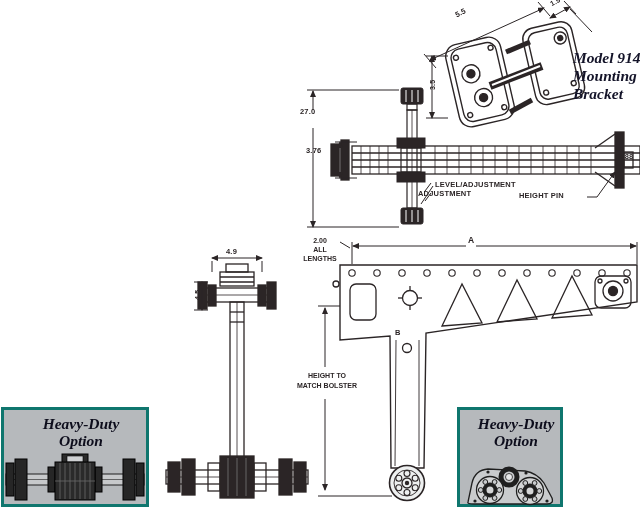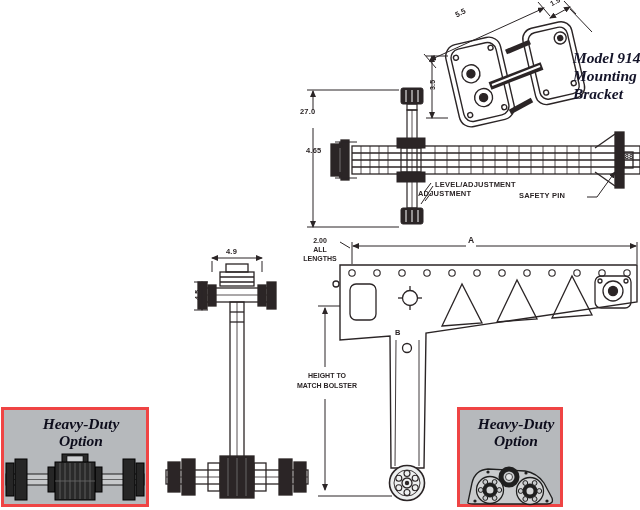--- a/index.html
+++ b/index.html
@@ -8,21 +8,21 @@
   svg{position:absolute;overflow:visible;}
   .lbl{position:absolute;font:bold 7.5px/1.1 "Liberation Sans",sans-serif;color:#2b2526;
        letter-spacing:.2px;white-space:nowrap;transform-origin:left top;}
   .lbl.small{font-size:7px;}
   .iso-title{position:absolute;left:573px;top:49px;width:70px;
        font:600 italic 15.5px/18px "Liberation Serif",serif;color:#141429;}
   .note-block{position:absolute;left:292px;top:236px;width:56px;text-align:center;
        font:bold 7px/9px "Liberation Sans",sans-serif;color:#2b2526;}
   .height-note{position:absolute;left:288px;top:371px;width:78px;text-align:center;
        font:bold 7px/9.5px "Liberation Sans",sans-serif;color:#2b2526;}
-  .opt-box{position:absolute;box-sizing:border-box;background:#b6b9bc;border:3px solid #ef4444;padding-left:12px;}
+  .opt-box{position:absolute;box-sizing:border-box;background:#b6b9bc;border:3px solid #0f766e;padding-left:12px;}
   .opt-title{margin-top:5px;text-align:center;
        font:600 italic 15.5px/17px "Liberation Serif",serif;color:#0d0d1c;}
   .opt-art{position:absolute;}
 </style>
 </head>
 <body>
 
 <div id="stage">
 
   <svg style="left:418px;top:0px" width="222" height="128" viewBox="0 0 222 128">
@@ -142,25 +142,25 @@
       <line x1="45" y1="60" x2="45" y2="96" marker-start="url(#arSide)" marker-end="url(#arSide)"></line>
       <line x1="40" y1="60" x2="62" y2="60"></line>
       <line x1="40" y1="96" x2="62" y2="96"></line>
       <line x1="136" y1="101" x2="130" y2="109"></line>
       <line x1="136" y1="111" x2="130" y2="119"></line>
       <polyline points="138,104 126,122"></polyline>
       <polyline points="292,115 302,115 320,90" marker-end="url(#arSide)"></polyline>
     </g>
   </svg>
   <div class="lbl" style="left:300px;top:108px">27.0</div>
-  <div class="lbl" style="left:306px;top:147px">4.65</div>
+  <div class="lbl" style="left:306px;top:147px">3.76</div>
   <div class="lbl" style="left:618px;top:153px">0.88</div>
   <div class="lbl" style="left:435px;top:181px">LEVEL/ADJUSTMENT</div>
   <div class="lbl" style="left:418px;top:190px">ADJUSTMENT</div>
-  <div class="lbl" style="left:519px;top:192px">SAFETY PIN</div>
+  <div class="lbl" style="left:519px;top:192px">HEIGHT PIN</div>
 
   <svg style="left:160px;top:248px" width="155" height="258" viewBox="0 0 155 258">
     <defs>
       <marker id="arFront" markerWidth="7" markerHeight="6" refX="6" refY="3" orient="auto-start-reverse" markerUnits="userSpaceOnUse">
         <path d="M0,0 L7,3 L0,6 Z" fill="#2b2526"></path>
       </marker>
     </defs>
     <g stroke="#2b2526" fill="none" stroke-width="1.3">
       <rect x="66" y="16" width="22" height="8"></rect>
       <rect x="60" y="24" width="34" height="14"></rect>

